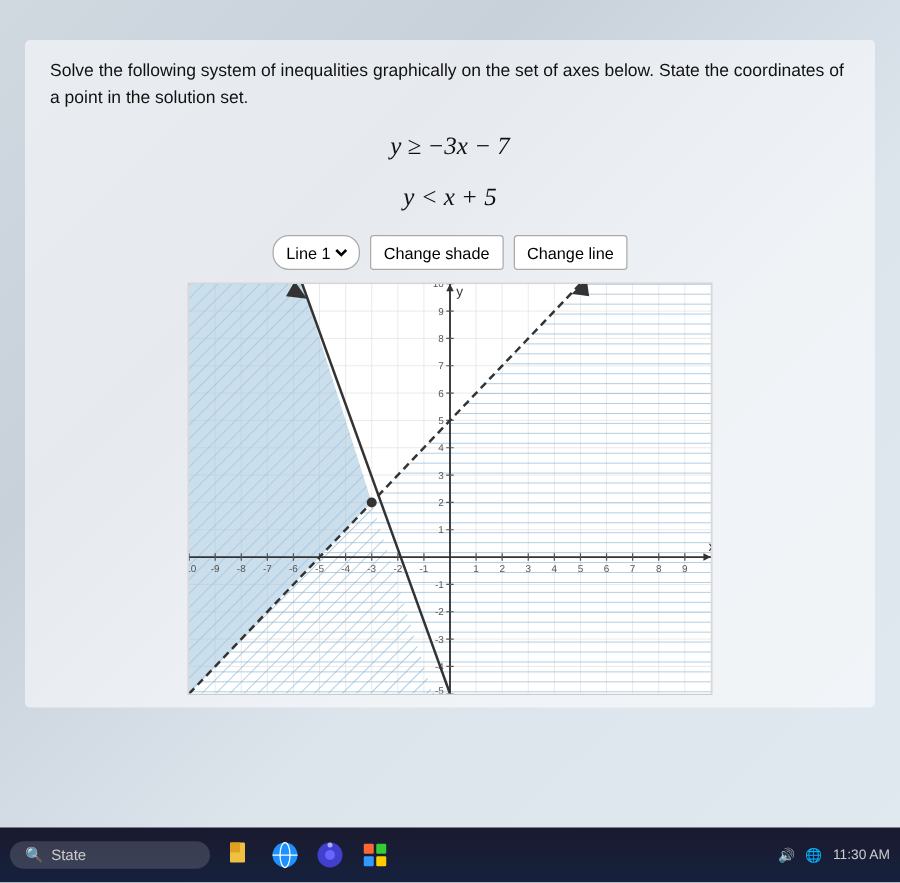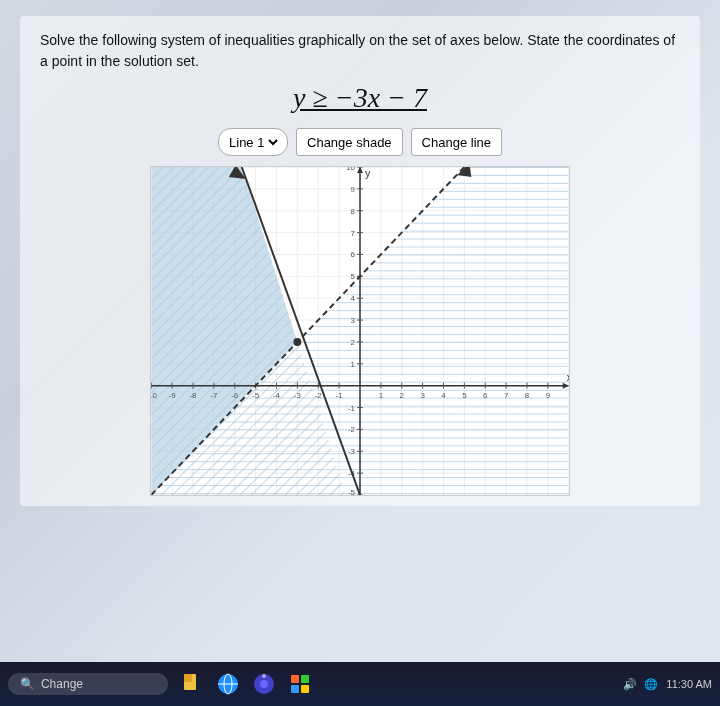--- a/index.html
+++ b/index.html
@@ -11,21 +11,21 @@
       font-family: 'Times New Roman', Times, serif;
       overflow: hidden;
       position: relative;
     }
 
     .page {
       width: 720px;
       height: 706px;
       background: linear-gradient(135deg, #d0d8e0 0%, #c8d0da 30%, #dce4ec 60%, #e0e8f0 100%);
       position: relative;
-      padding: 16px 20px 0 20px;
+      padding: 32px 20px 0 20px;
     }
 
     
     .content-area {
       background: rgba(255,255,255,0.55);
       border-radius: 4px;
       padding: 14px 20px 10px 20px;
       position: relative;
     }
 
@@ -36,25 +36,24 @@
       font-family: Arial, sans-serif;
       margin-bottom: 10px;
     }
 
     .equations {
       text-align: center;
       margin: 10px 0 14px 0;
     }
 
     .equation {
-      font-size: 28px;
+      font-size: 20px;
       color: #111;
-      margin: 6px 0;
+      margin: 18px 0;
       font-style: italic;
-      text-decoration: underline;
     }
 
     .controls-row {
       display: flex;
       align-items: center;
       justify-content: center;
       gap: 8px;
       margin-bottom: 10px;
     }
 
@@ -167,20 +166,21 @@
 </head>
 <body>
 
 <div class="page">
   <div class="content-area">
 
     <p class="problem-text">Solve the following system of inequalities graphically on the set of axes below. State the coordinates of a point in the solution set.</p>
 
     <div class="equations">
       <div class="equation">y ≥ −3x − 7</div>
+      <div class="equation">y &lt; x + 5</div>
     </div>
 
     <div class="controls-row">
       <div class="line-selector">
         <select>
           <option>Line 1</option>
           <option>Line 2</option>
         </select>
       </div>
       <button class="btn">Change shade</button>
@@ -359,21 +359,21 @@
         <circle cx="147" cy="176" r="4" fill="#333"></circle>
 
       </svg>
     </div>
 
   </div>
 
   <div class="taskbar">
     <div class="taskbar-search">
       <span>🔍</span>
-      <span>Change</span>
+      <span>State</span>
     </div>
 
     <div class="taskbar-icon" style="margin-left:4px;">
       <svg width="24" height="24" viewBox="0 0 24 24" fill="none">
         <rect x="4" y="2" width="12" height="16" rx="1" fill="#f0c040"></rect>
         <rect x="4" y="2" width="8" height="8" rx="1" fill="#e0a020"></rect>
       </svg>
     </div>
     <div class="taskbar-icon">
       <svg width="24" height="24" viewBox="0 0 24 24">

